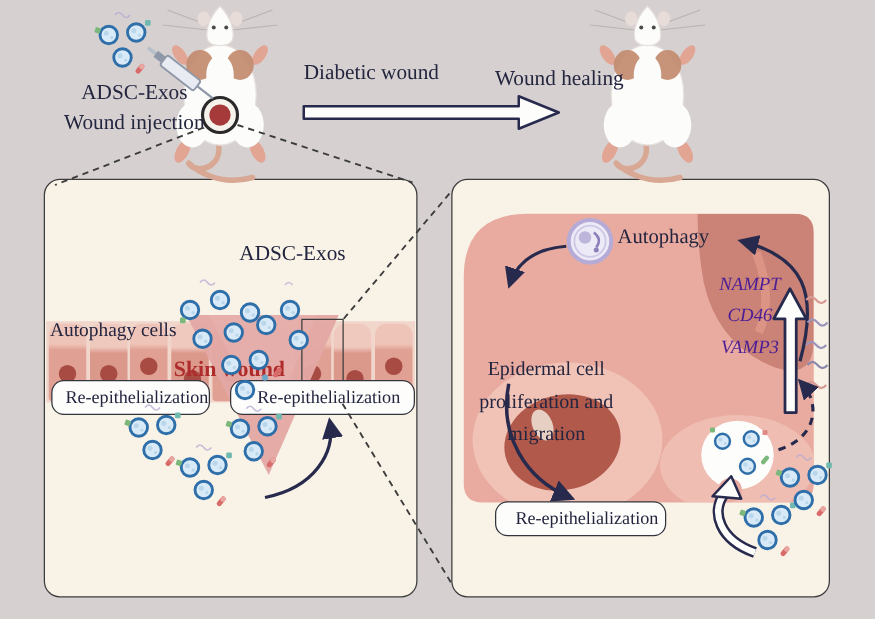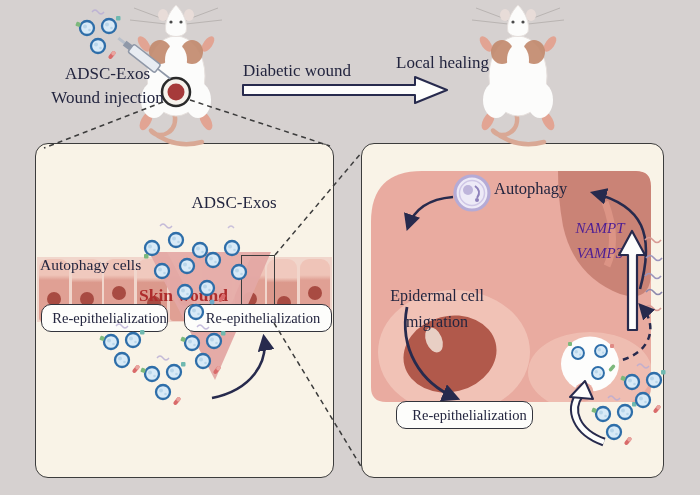--- a/index.html
+++ b/index.html
@@ -110,25 +110,27 @@
         <ellipse cx="228" cy="228" rx="62" ry="40" fill="#f3cabd" opacity="0.6"></ellipse>
         <ellipse cx="88" cy="210" rx="47" ry="38" fill="#b1594b" transform="rotate(-14 88 210)"></ellipse>
         <ellipse cx="72" cy="196" rx="8" ry="13" fill="#eedcd2" transform="rotate(-22 72 196)" opacity="0.9"></ellipse>
       </g>
     </svg>
 
     <div class="txt" style="left:132px;top:35px;font-size:16.5px;">Autophagy</div>
 
     <div class="txt center" style="left:0px;top:139px;width:150px;font-size:16px;line-height:26px;text-align:center;">
       <div>Epidermal cell</div>
+      <div>proliferation and</div>
       <div>migration</div>
     </div>
 
     <div class="abs" style="left:192px;top:72px;width:92px;">
       <div class="gene">NAMPT</div>
+      <div class="gene">CD46</div>
       <div class="gene">VAMP3</div>
     </div>
 
     <div class="pill" style="left:34px;top:257px;width:137px;height:28px;">
       <span>Re-epithelialization</span>
     </div>
   </div>
 
   <svg class="mouse" style="left:116px;top:0px;" width="120" height="160" viewBox="0 0 120 160">
     <path d="M58,112 C64,132 44,140 36,132 C30,124 50,152 86,142" stroke="#d9a895" stroke-width="4.5" fill="none" stroke-linecap="round"></path>
@@ -176,22 +178,22 @@
     <ellipse cx="73" cy="15" rx="5" ry="6" fill="#e8dcd8"></ellipse>
     <path d="M60,5 C52,13 48,24 50,32 C54,38 66,38 70,32 C72,24 68,13 60,5 Z" fill="#fcfcfb" stroke="#e6e0dd" stroke-width="1"></path>
     <circle cx="55" cy="22" r="1.6" fill="#4a4a4a"></circle>
       <circle cx="65" cy="22" r="1.6" fill="#4a4a4a"></circle>
   </svg>
 
   <div class="txt center" style="left:20px;top:62px;width:175px;font-size:17px;line-height:24px;">
     <div>ADSC-Exos</div>
     <div>Wound injection</div>
   </div>
-  <div class="txt" style="left:243px;top:60px;font-size:17px;">Diabetic wound</div>
-  <div class="txt" style="left:396px;top:52px;font-size:17px;">Local healing</div>
+  <div class="txt" style="left:243px;top:47px;font-size:17px;">Diabetic wound</div>
+  <div class="txt" style="left:396px;top:52px;font-size:17px;">Wound healing</div>
 
   <svg id="overlay" width="700" height="495" viewBox="0 0 700 495">
     <defs>
       <g id="exo">
         <circle r="7" fill="#d8eaf7" stroke="#2e6ea9" stroke-width="2.3"></circle>
         <circle cx="-2" cy="-1.5" r="2" fill="#b9d6ea"></circle>
         <circle cx="2.5" cy="2" r="1.3" fill="#b9d6ea"></circle>
       </g>
       <g id="exo-cluster">
         <use href="#exo" x="-11" y="-10"></use>

